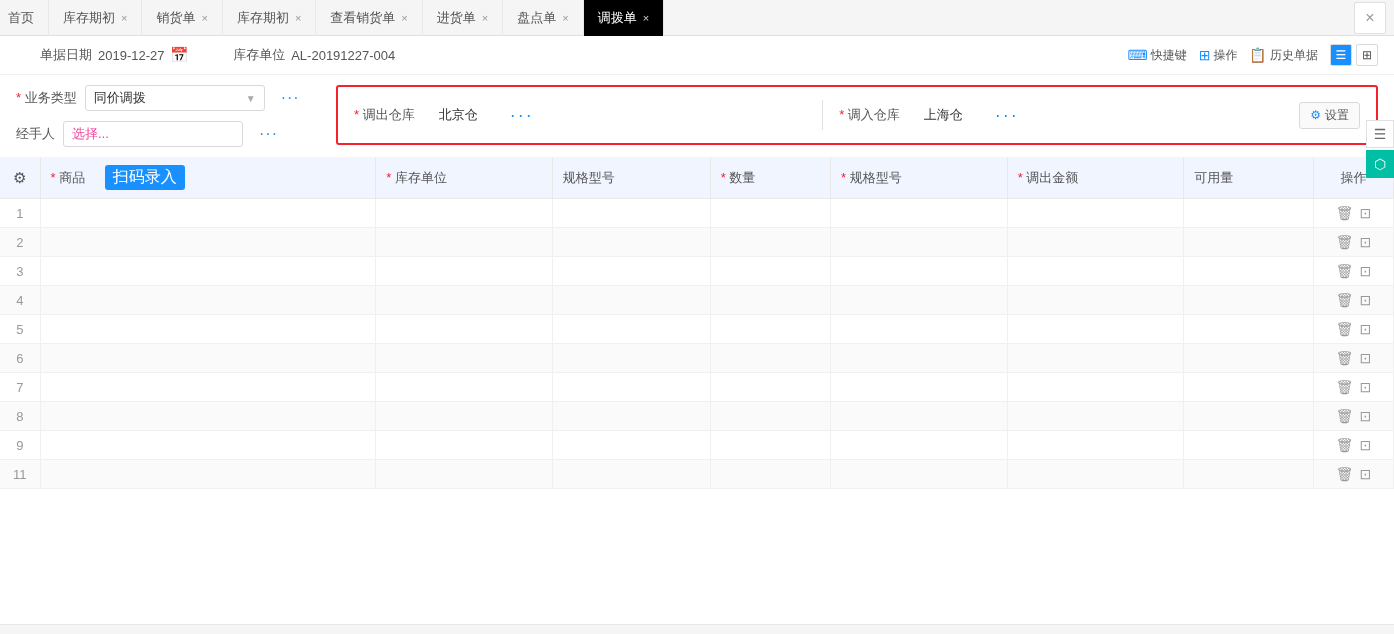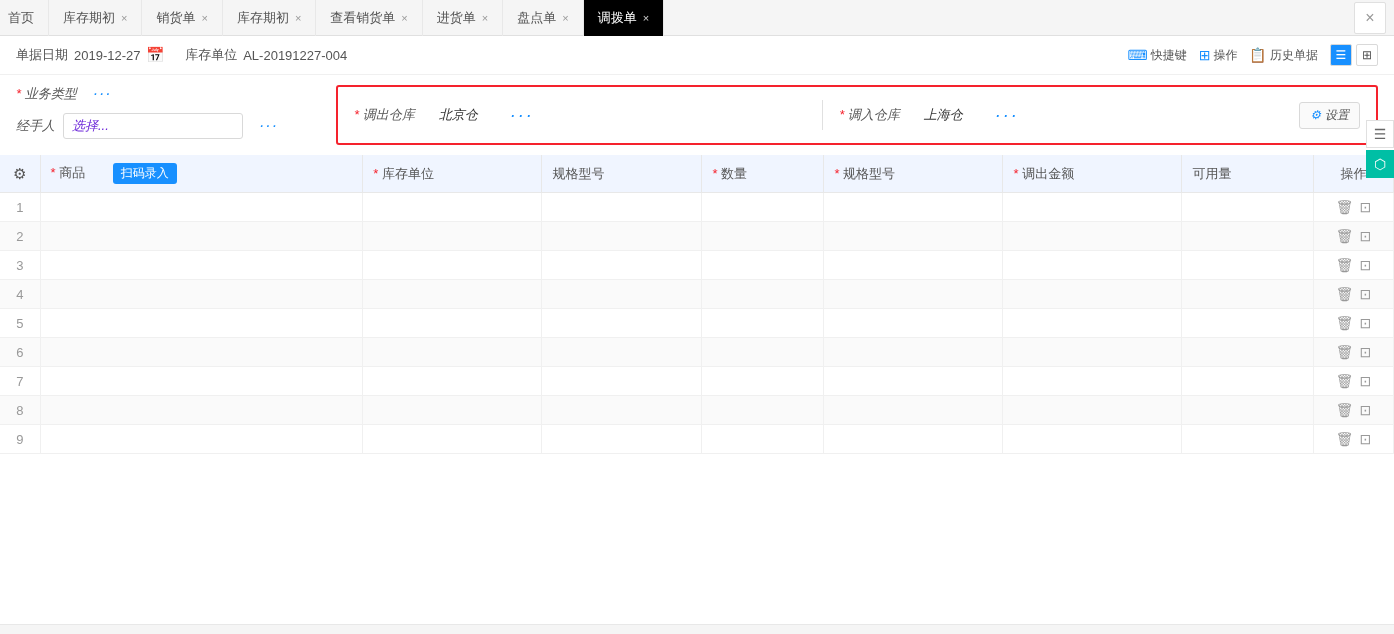--- a/index.html
+++ b/index.html
@@ -64,20 +64,21 @@
       padding: 8px 16px;
       border-bottom: 1px solid #f0f0f0;
       gap: 20px;
     }
     .toolbar-group {
       display: flex;
       align-items: center;
       gap: 6px;
       font-size: 13px;
       color: #555;
+      margin-left: 24px;
     }
     .toolbar-label { color: #555; }
     .toolbar-icon { color: #1890ff; cursor: pointer; font-size: 15px; }
     .toolbar-right {
       margin-left: auto;
       display: flex;
       align-items: center;
       gap: 12px;
       font-size: 12px;
       color: #555;
@@ -90,21 +91,20 @@
       color: #555;
     }
     .toolbar-right-item .icon { color: #1890ff; font-size: 14px; }
 
     
     .form-section {
       display: flex;
       padding: 10px 16px;
       gap: 20px;
       align-items: flex-start;
-      font-style: italic;
     }
     .form-left {
       display: flex;
       flex-direction: column;
       gap: 10px;
       min-width: 300px;
     }
     .form-row {
       display: flex;
       align-items: center;
@@ -224,23 +224,23 @@
     .op-icon { color: #999; cursor: pointer; font-size: 14px; }
 
     .th-settings { width: 40px; text-align: center !important; }
     .gear-th { color: #555; cursor: pointer; font-size: 15px; }
     .scan-btn {
       background: #1890ff;
       color: #fff;
       border: none;
       border-radius: 3px;
       padding: 2px 8px;
-      font-size: 12px;
-      cursor: pointer;
-      margin-left: 24px;
+      font-size: 16px;
+      cursor: pointer;
+      margin-left: 16px;
     }
 
     
     .right-sidebar {
       position: fixed;
       right: 0;
       top: 120px;
       display: flex;
       flex-direction: column;
       gap: 2px;
@@ -359,26 +359,30 @@
     </div>
   </div>
 
   <div class="form-section">
     <div class="form-left">
       <div class="form-row">
         <span class="form-label">
           <span style="color:#f5222d;">*</span>
           <span>业务类型</span>
         </span>
+        <div class="form-field" style="min-width:180px;">
+          <span class="form-field-text">同价调拨</span>
+          <span class="form-field-arrow">▼</span>
+        </div>
         <span class="form-field-dots">···</span>
       </div>
       <div class="form-row">
         <span class="form-label">经手人</span>
         <div class="form-field" style="min-width:180px;">
-          <span class="form-field-text" style="color:#6d28d9;">选择...</span>
+          <span class="form-field-text" style="color:#ec4899;">选择...</span>
         </div>
         <span class="form-field-dots">···</span>
       </div>
     </div>
 
     <div class="highlight-box">
       <div class="warehouse-group">
         <span class="warehouse-label">
           <span style="color:#f5222d;">*</span>
           <span>调出仓库</span>
@@ -580,20 +584,36 @@
       <td></td>
       <td></td>
       <td></td>
       <td class="col-ops">
         <div class="op-icons">
           <span class="op-icon">🗑</span>
           <span class="op-icon">⊡</span>
         </div>
       </td>
     </tr>
+          <tr>
+      <td class="row-num">11</td>
+      <td></td>
+      <td></td>
+      <td></td>
+      <td></td>
+      <td></td>
+      <td></td>
+      <td></td>
+      <td class="col-ops">
+        <div class="op-icons">
+          <span class="op-icon">🗑</span>
+          <span class="op-icon">⊡</span>
+        </div>
+      </td>
+    </tr>
         </tbody>
     </table>
   </div>
   <div class="scrollbar-row"></div>
 </div>
 
 <div class="right-sidebar">
   <div class="sidebar-icon">☰</div>
   <div class="sidebar-icon active">⬡</div>
 </div>

